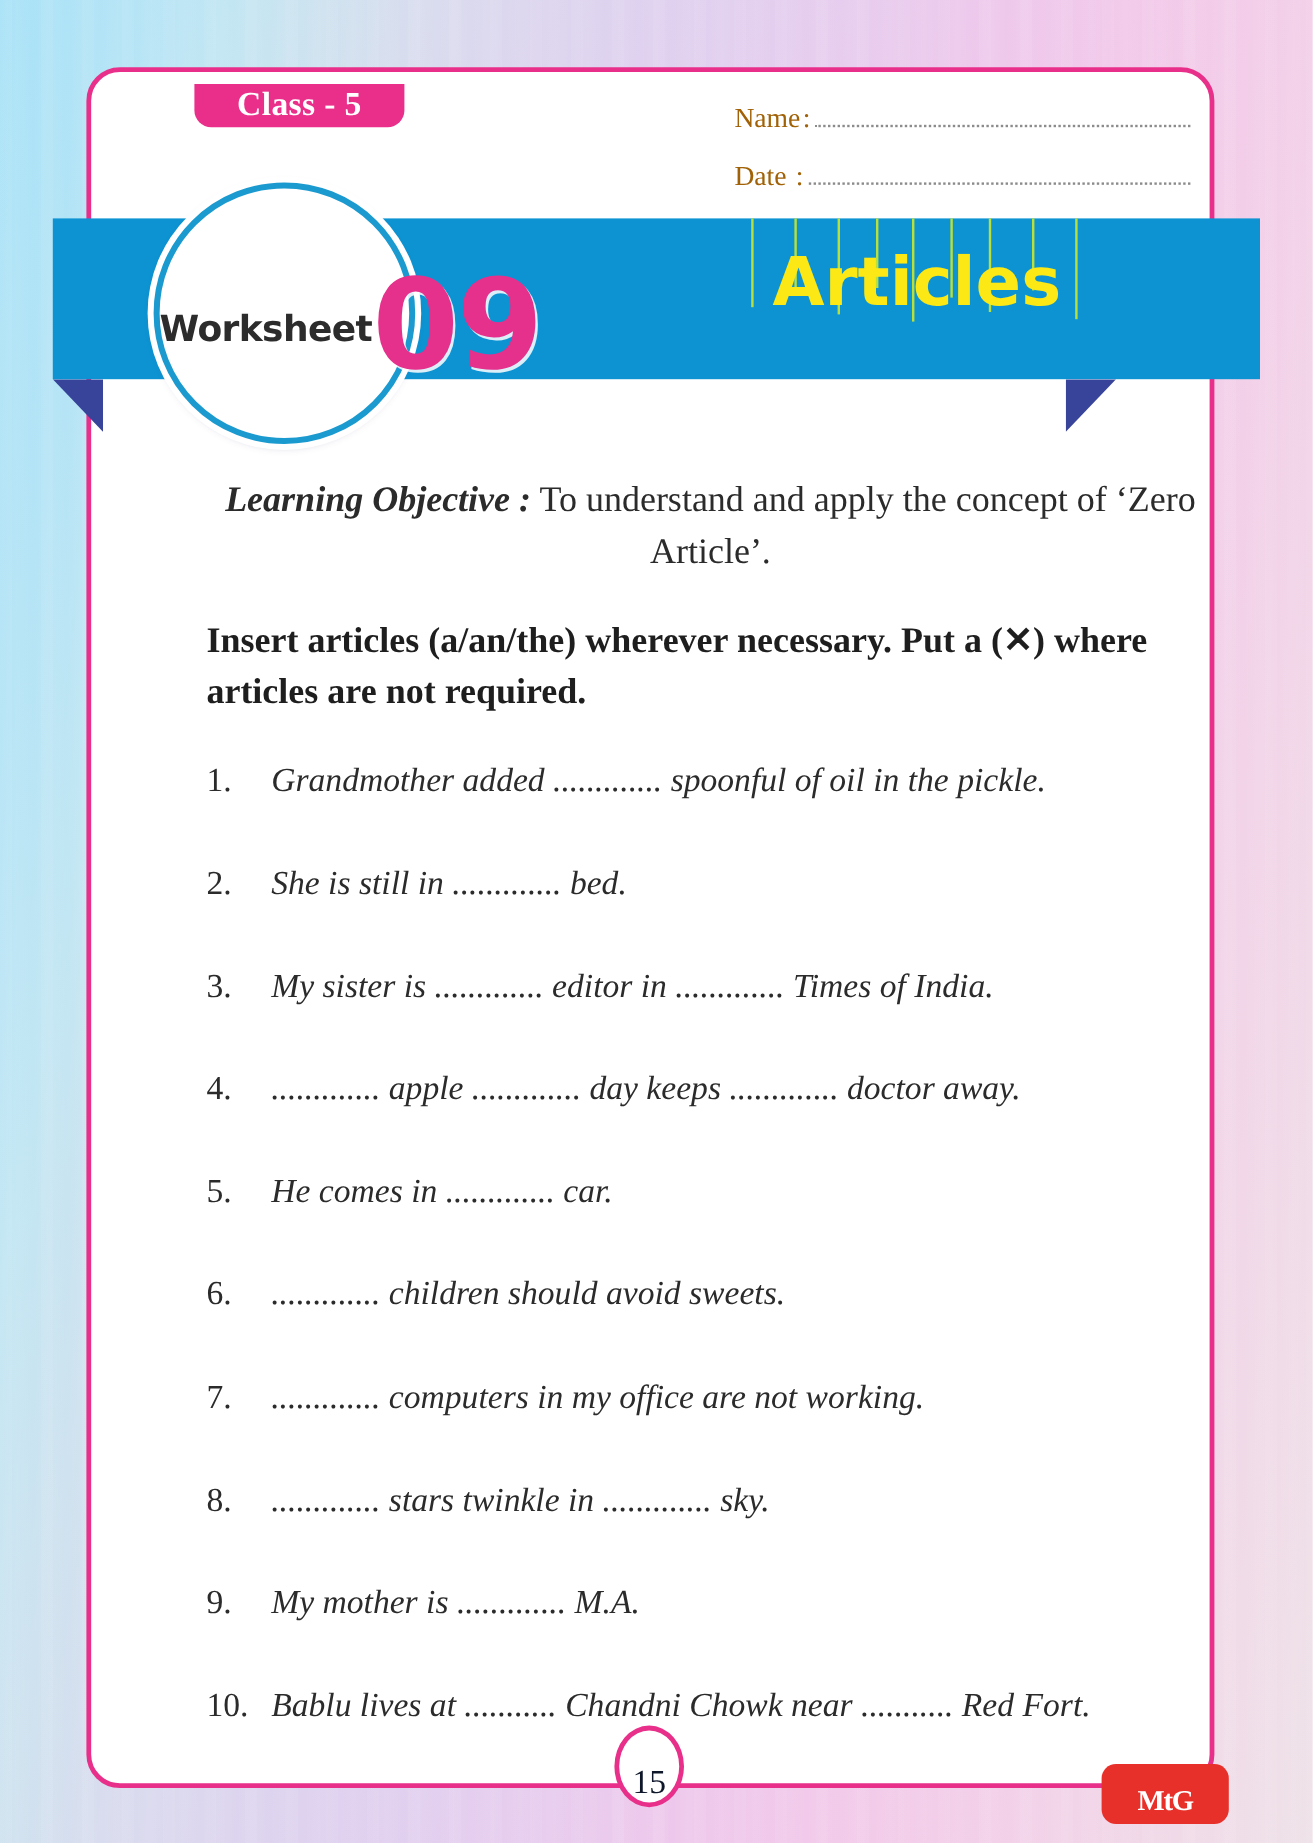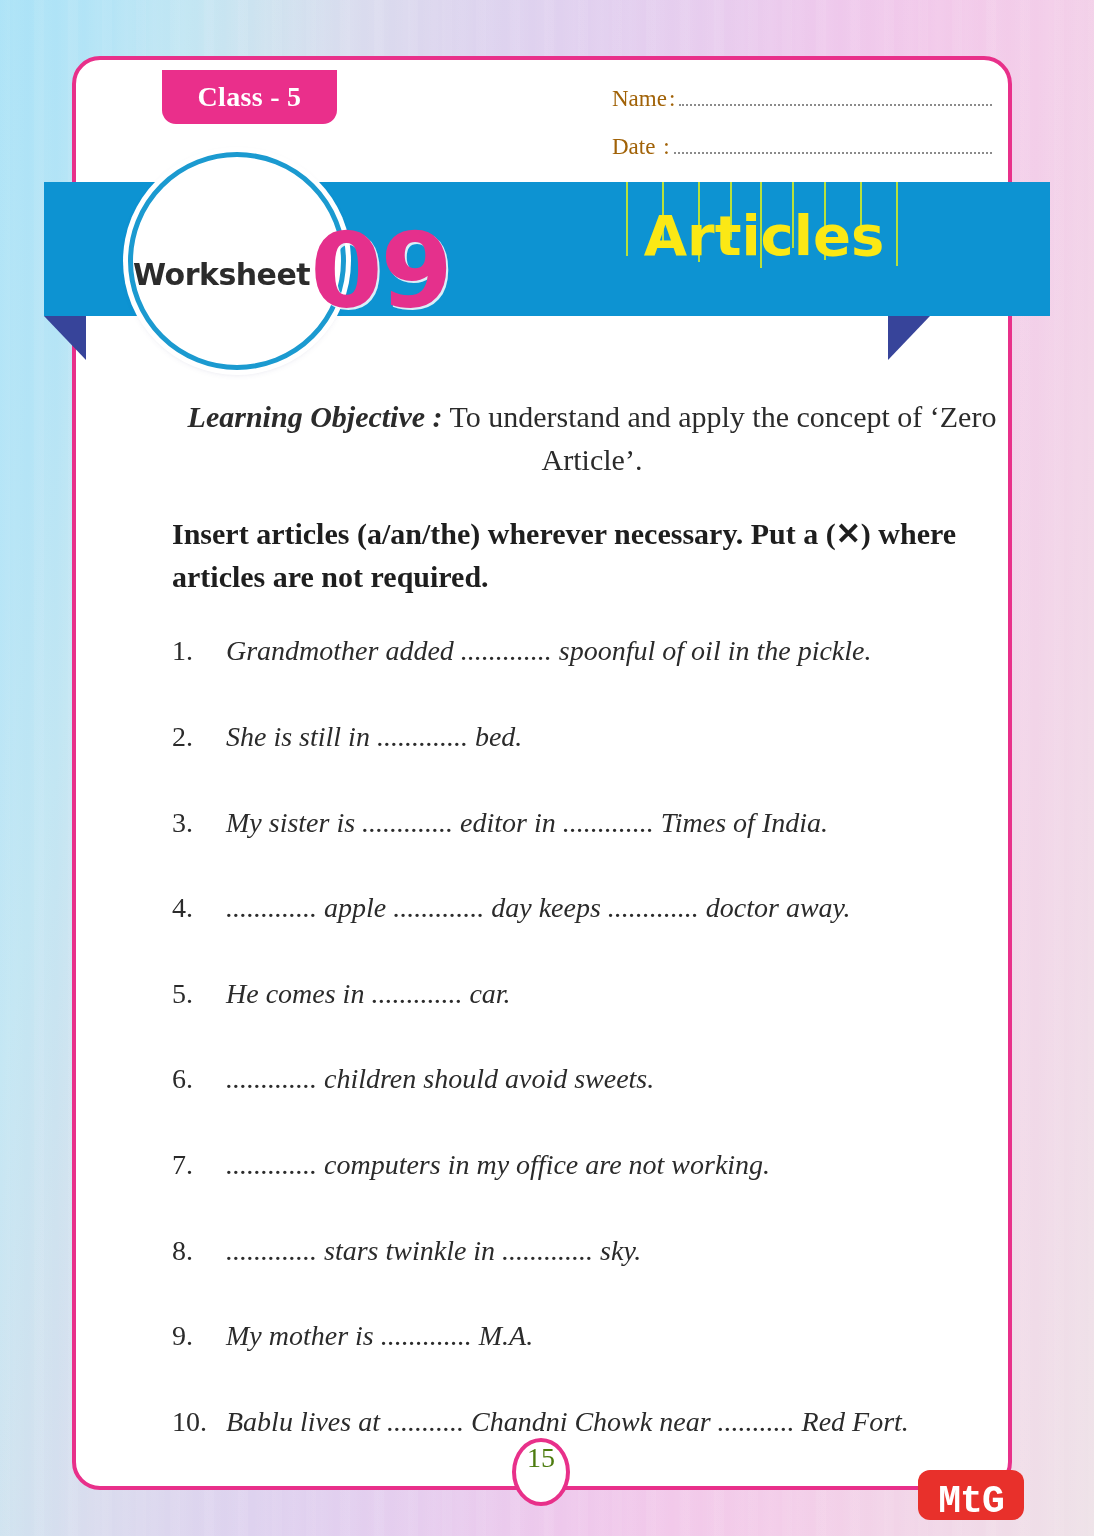--- a/index.html
+++ b/index.html
@@ -64,21 +64,21 @@
     border: 4px solid #e8308a;
     border-radius: 28px;
   }
 
   
   #class-badge {
     position: absolute;
     left: 162px;
     top: 70px;
     width: 175px;
-    height: 54px;
+    height: 36px;
     background: #ea2f8b;
     border-bottom-left-radius: 14px;
     border-bottom-right-radius: 14px;
     color: #ffffff;
     font-family: "Liberation Serif", serif;
     font-weight: bold;
     font-size: 28px;
     letter-spacing: .3px;
     display: flex;
     align-items: center;
@@ -259,46 +259,46 @@
   #page-num {
     position: absolute;
     left: 512px;
     top: 1438px;
     width: 58px;
     height: 68px;
     border-radius: 50%;
     background: #ffffff;
     border: 4px solid #e8308a;
     display: flex;
-    align-items: flex-start;
+    align-items: flex-end;
     justify-content: center;
     font-size: 28px;
-    color: #4d7c0f;
+    color: #0f172a;
     z-index: 10;
   }
 
   
   #mtg-logo {
     position: absolute;
     left: 918px;
     top: 1470px;
     width: 106px;
     height: 50px;
     background: #e8302b;
     border-radius: 12px;
     display: flex;
     align-items: center;
     justify-content: center;
     z-index: 10;
   }
   #mtg-text {
     color: #ffffff;
-    font-family: Liberation Mono, monospace;
-    font-weight: bold;
-    font-size: 38px;
+    font-family: Liberation Serif, serif;
+    font-weight: bold;
+    font-size: 24px;
     letter-spacing: -1px;
     margin-top: 12px;
   }
 </style>
 </head>
 <body>
 
 <div id="bg">
   <div id="bg-vstripes"></div>
 </div>

